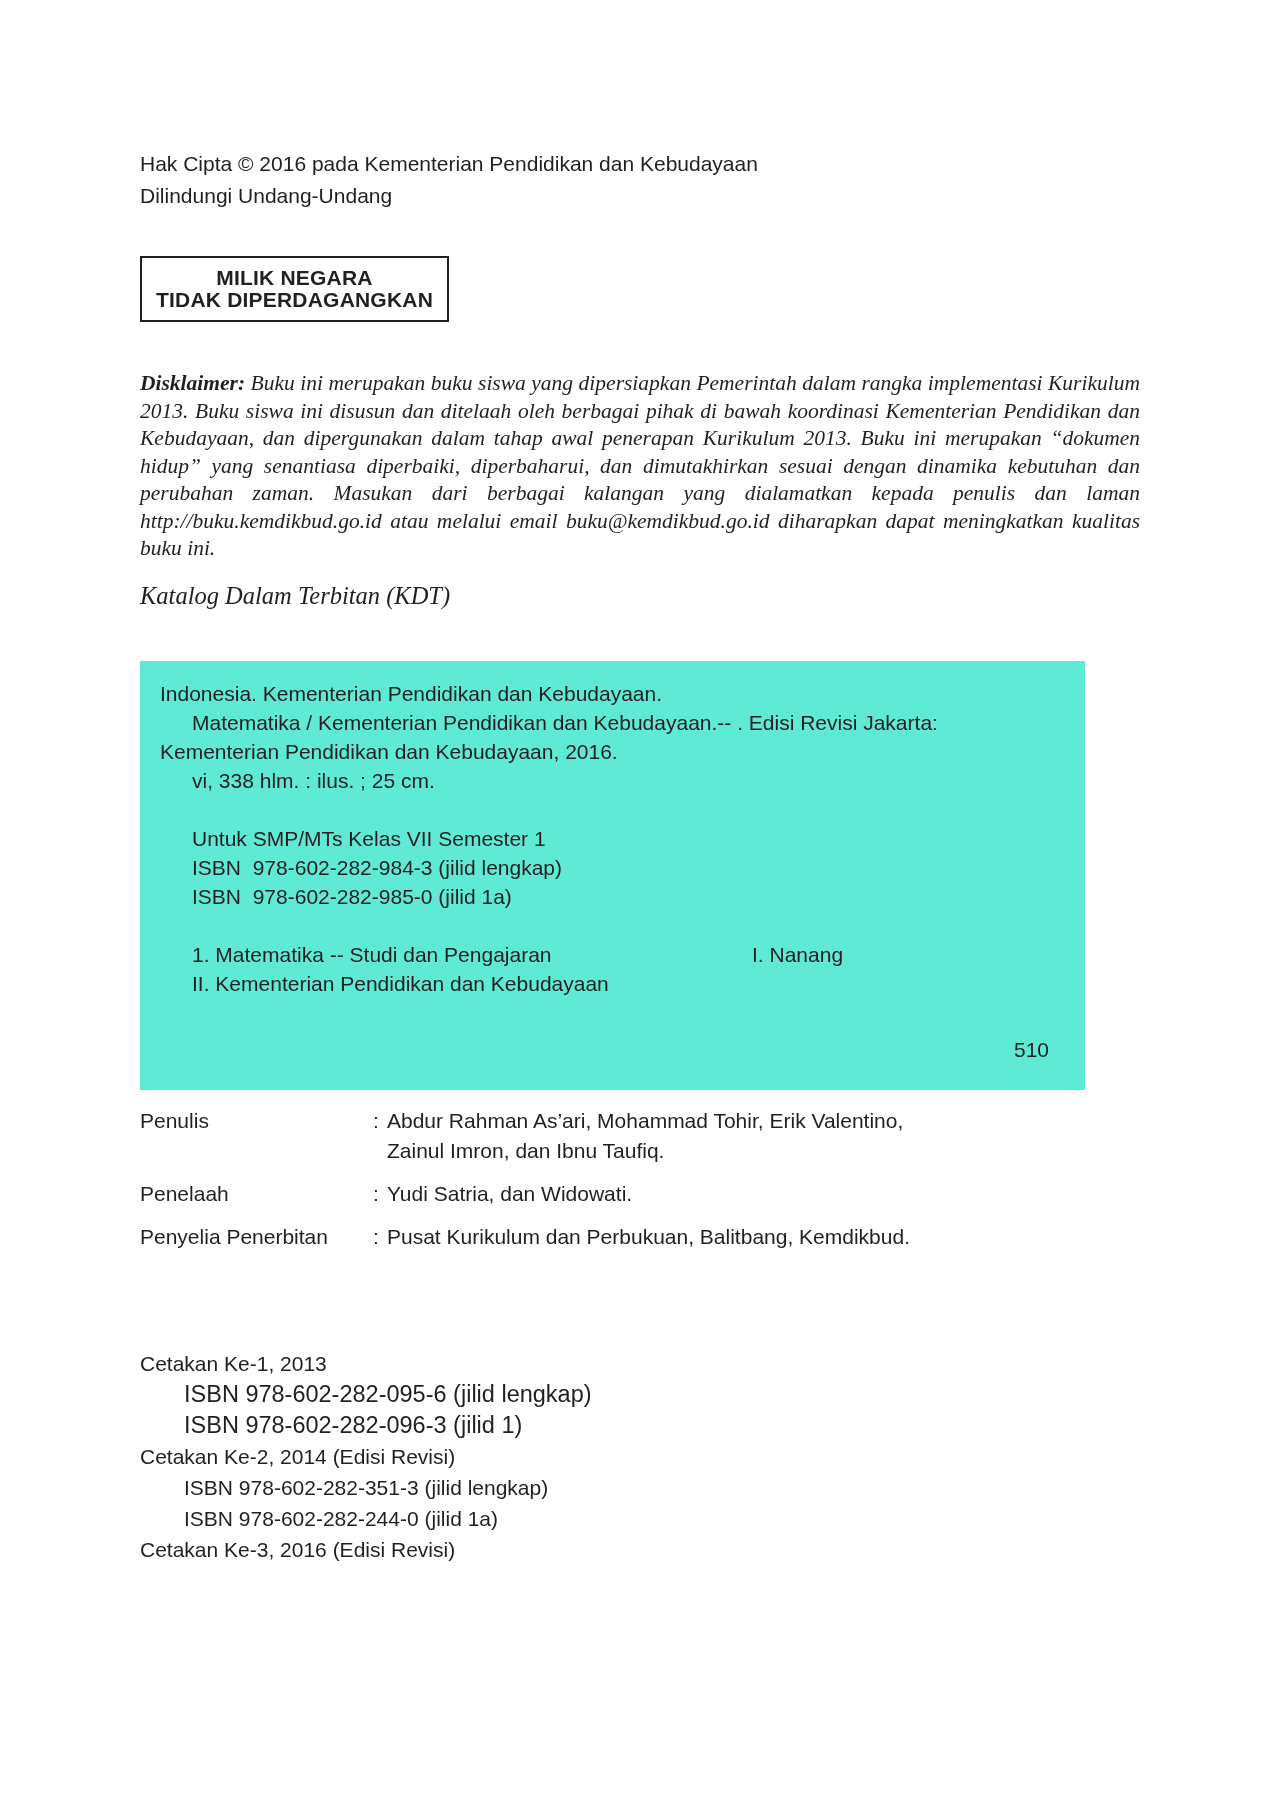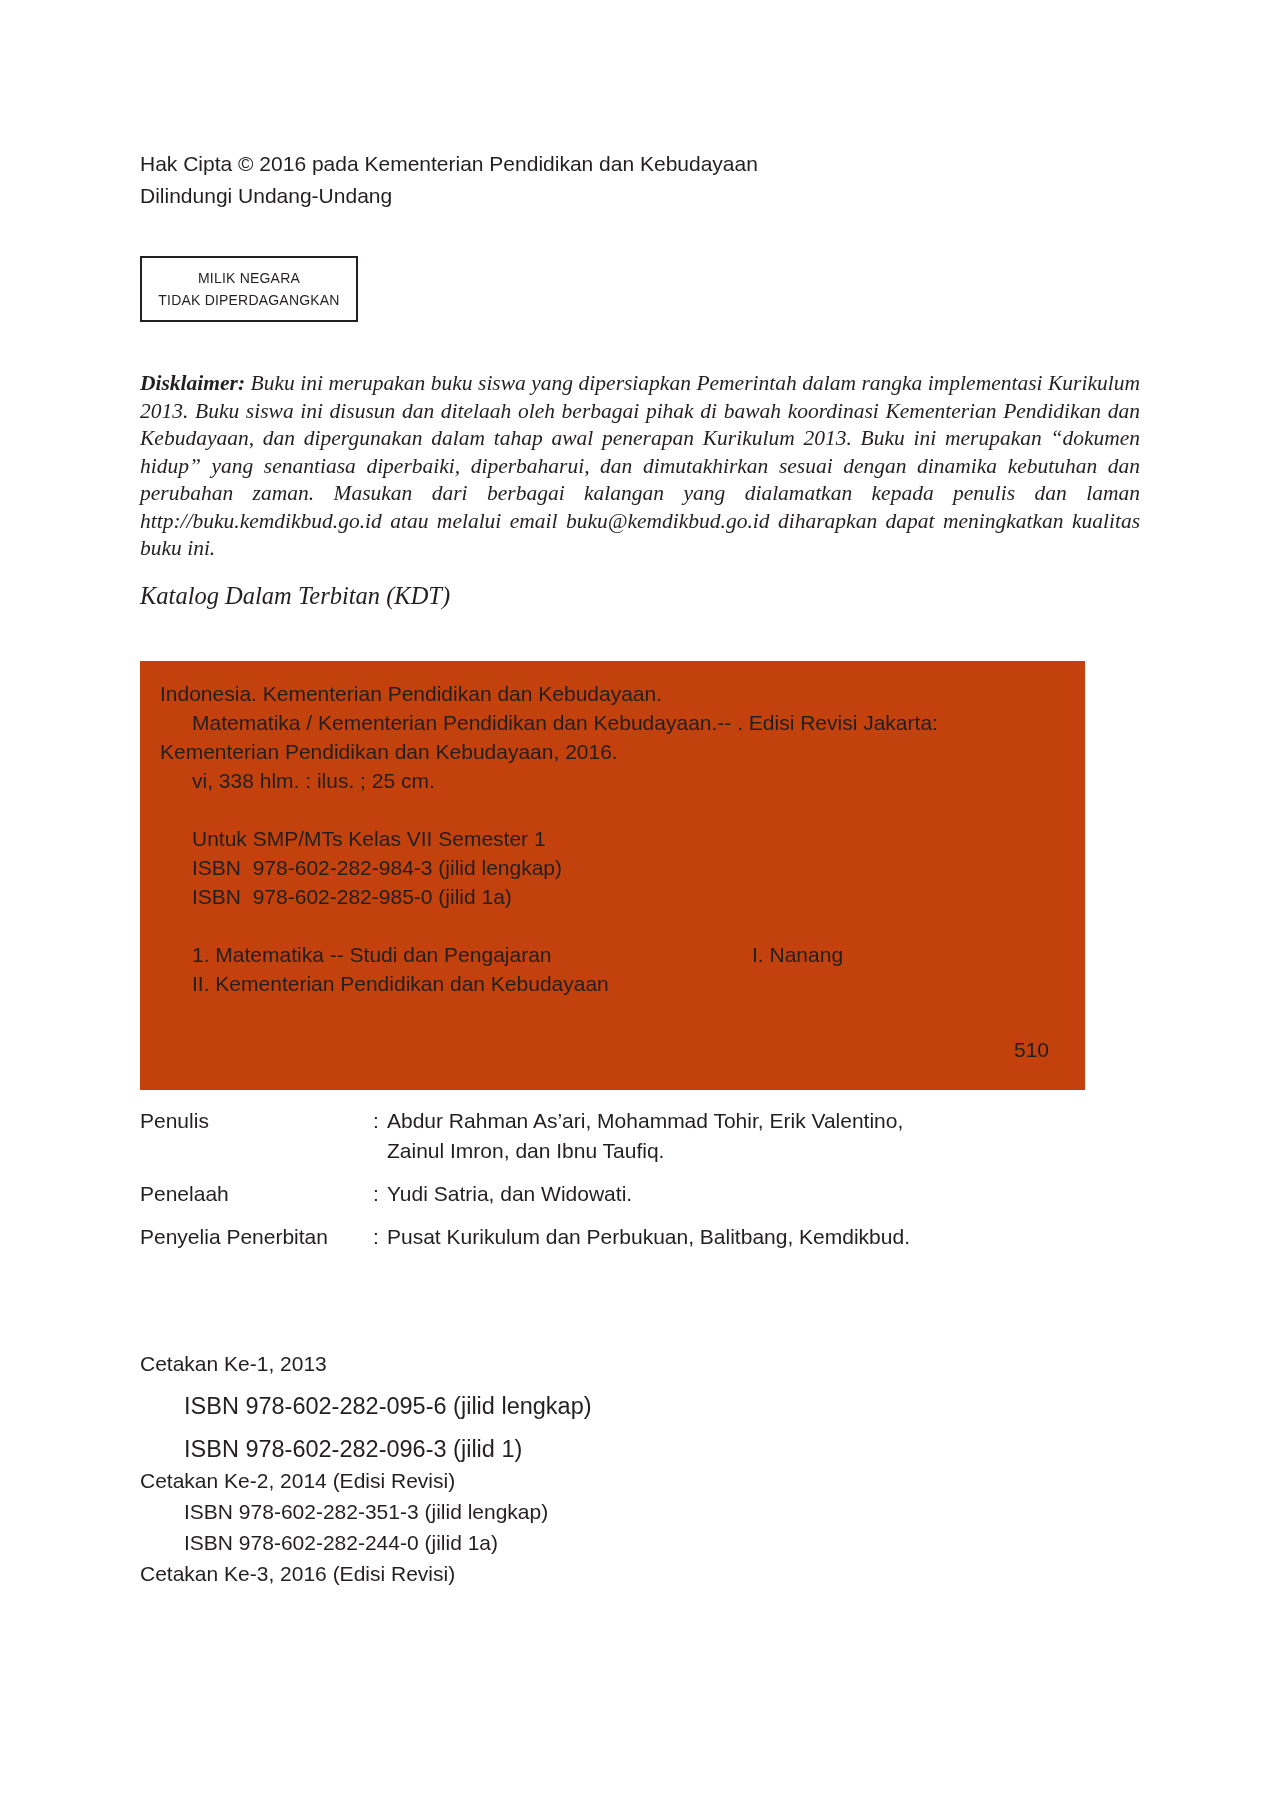--- a/index.html
+++ b/index.html
@@ -16,21 +16,21 @@
   .copyright-line { font-size: 21px; line-height: 32px; }
   
   .state-box {
     display: inline-block;
     margin-top: 44px;
     border: 2px solid #231f20;
     padding: 9px 14px;
     min-width: 186px;
     text-align: center;
   }
-  .state-box div { font-size: 14px; font-weight: normal; line-height: 22px; letter-spacing: 0.2px; }
+  .state-box div { font-size: 21px; font-weight: bold; line-height: 22px; letter-spacing: 0.2px; }
   
   .disclaimer {
     margin: 48px 0 0 0;
     width: 1000px;
     font-family: "Liberation Serif", serif;
     font-style: italic;
     font-size: 21.5px;
     line-height: 27.5px;
     text-align: justify;
   }
@@ -42,21 +42,21 @@
     font-style: italic;
     font-size: 24.5px;
     line-height: 30px;
     font-weight: normal;
   }
   
   .catalog-box {
     margin-top: 50px;
     width: 945px;
     box-sizing: border-box;
-    background: #c2410c;
+    background: #5eead4;
     padding: 18px 24px 26px 20px;
     font-size: 21px;
     line-height: 29px;
   }
   .cat-line { position: relative; }
   .cat-indent { padding-left: 32px; }
   .cat-blank { height: 29px; }
   .catalog-judul { position: absolute; left: 592px; top: 0; }
   .catalog-ddc { text-align: right; margin-top: 8px; padding-right: 12px; }
   
@@ -64,21 +64,21 @@
   .credit-row {
     display: grid;
     grid-template-columns: 233px 14px 1fr;
     font-size: 21px;
     line-height: 30px;
     margin-bottom: 13px;
   }
   
   .printing { margin-top: 96px; font-size: 21px; line-height: 31px; }
   .ph-indent { padding-left: 44px; }
-  .ph-large { font-size: 23.5px; margin-top: 12px; }
+  .ph-large { font-size: 23.5px; }
 </style>
 </head>
 <body>
 
 <div class="page">
 
   <div>
     <div class="copyright-line">Hak Cipta © 2016 pada Kementerian Pendidikan dan Kebudayaan</div>
     <div class="copyright-line">Dilindungi Undang-Undang</div>
   </div>

